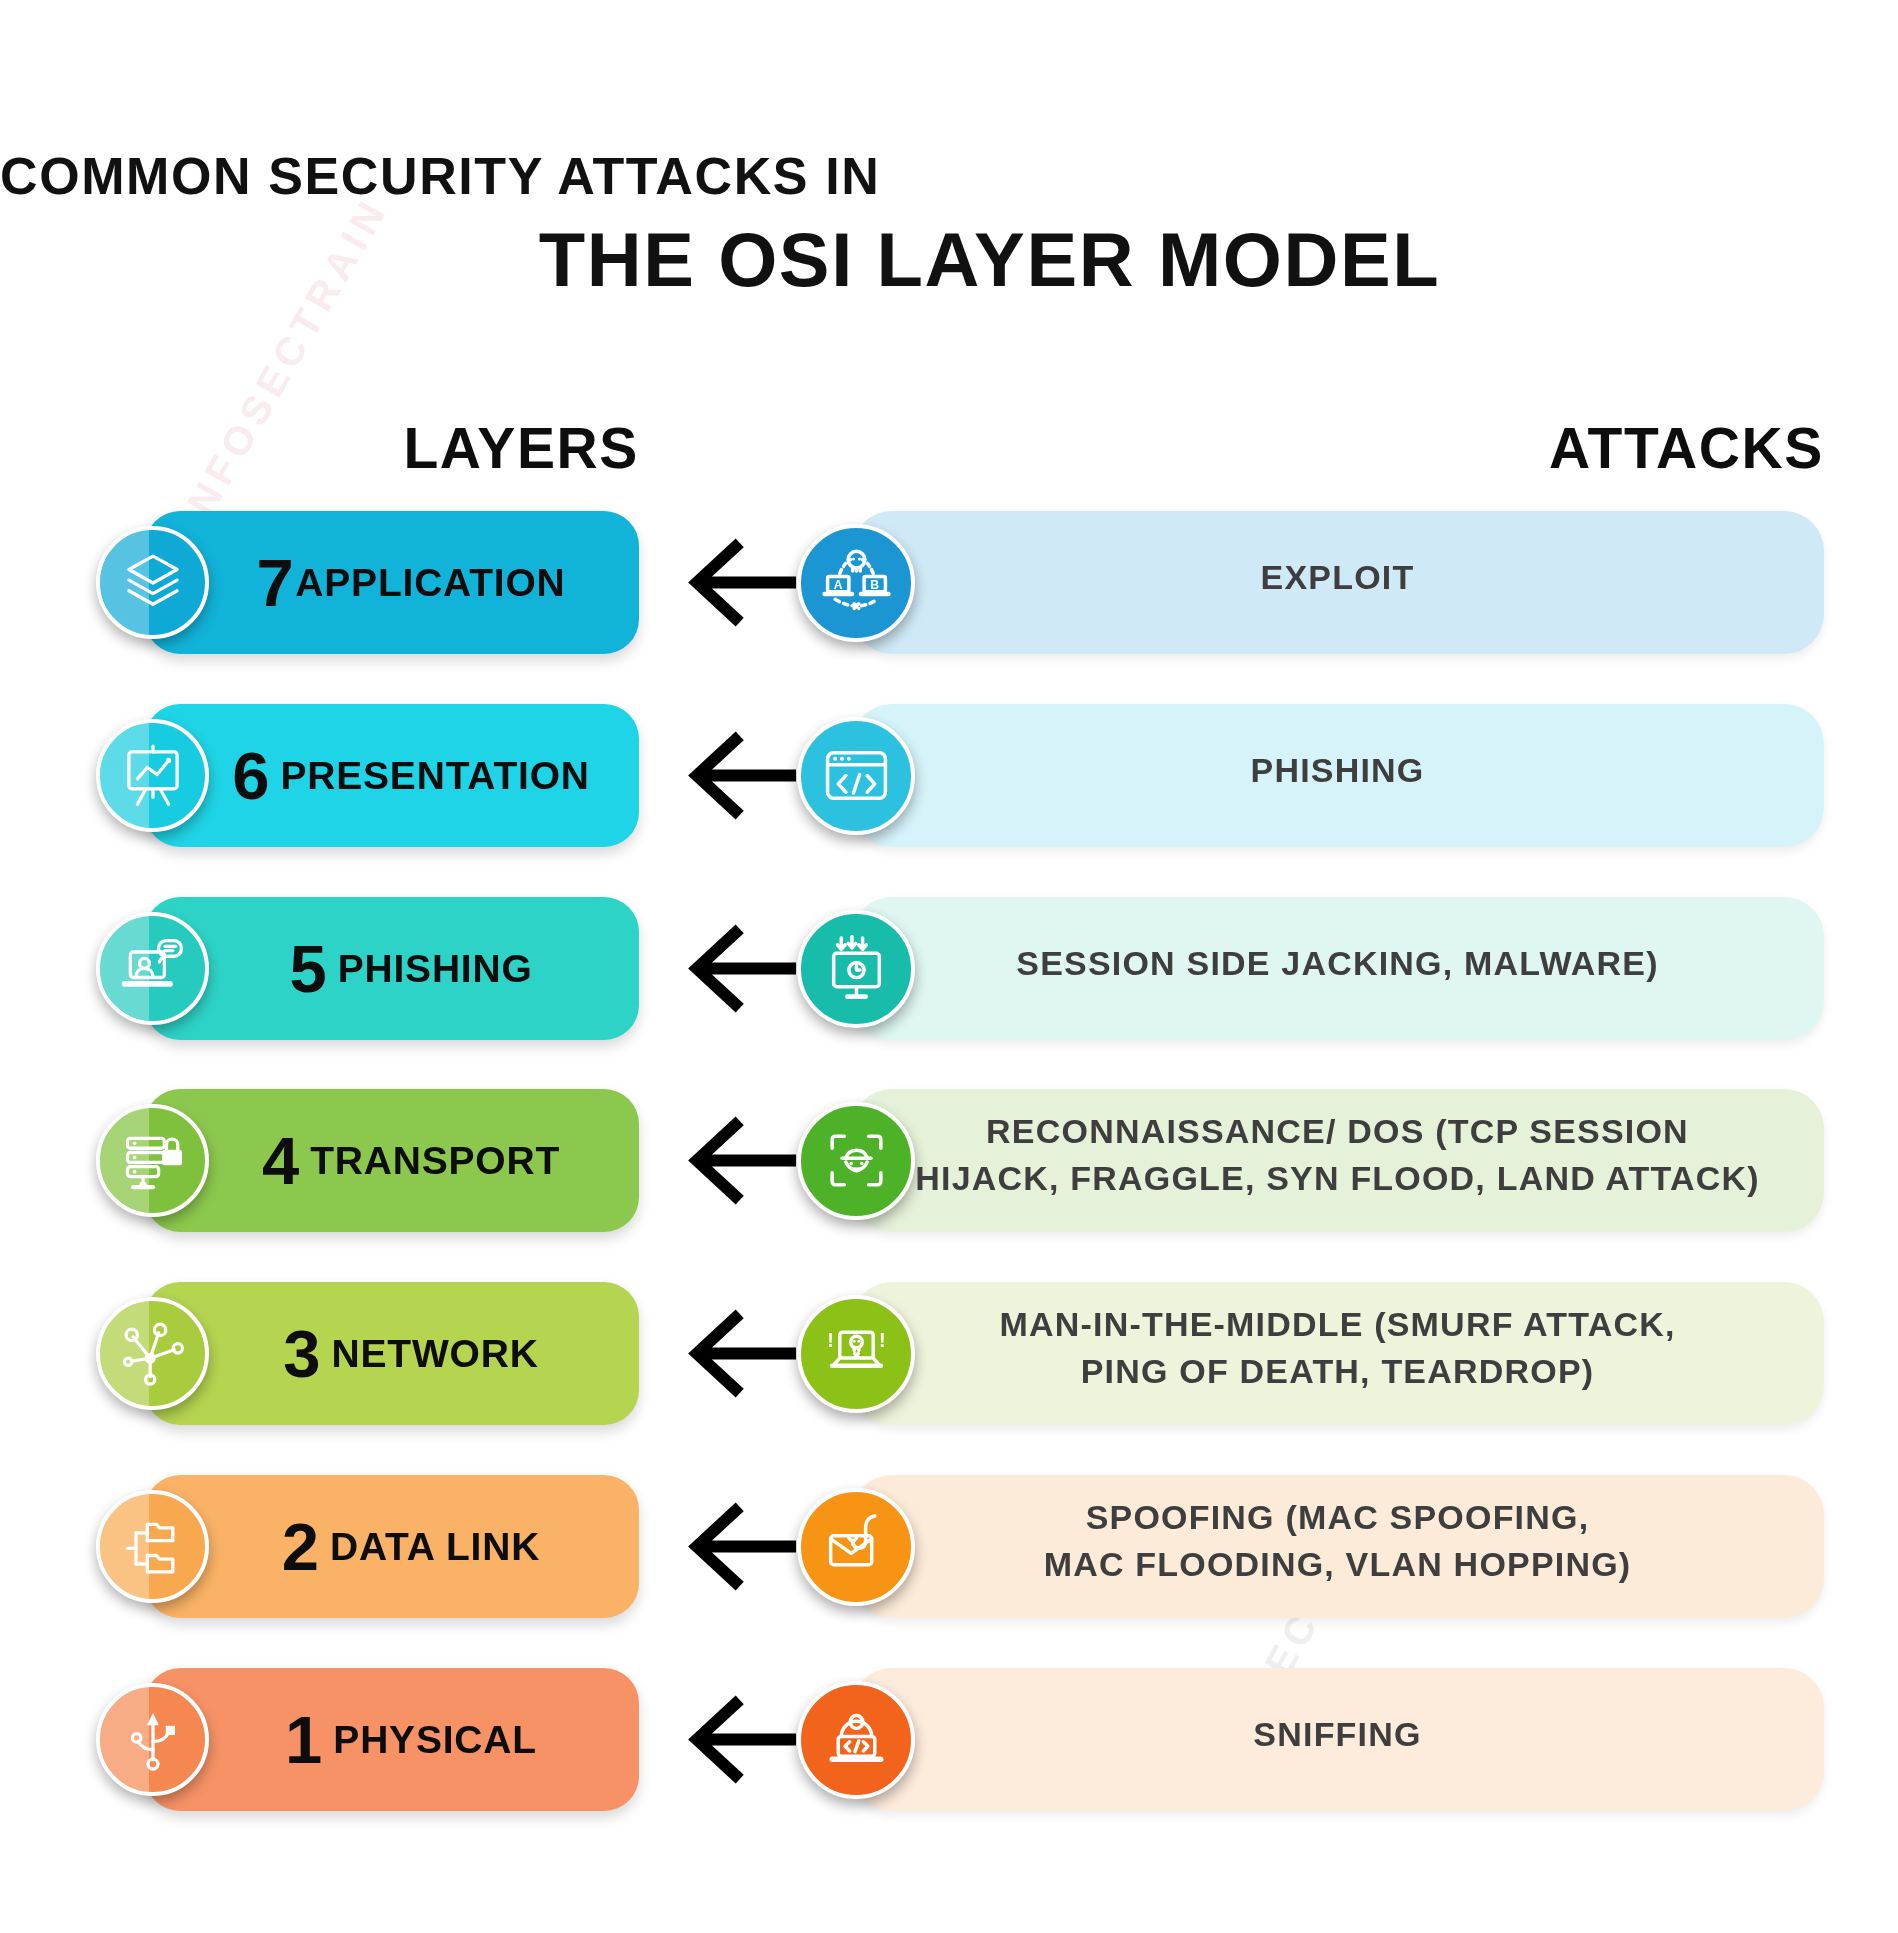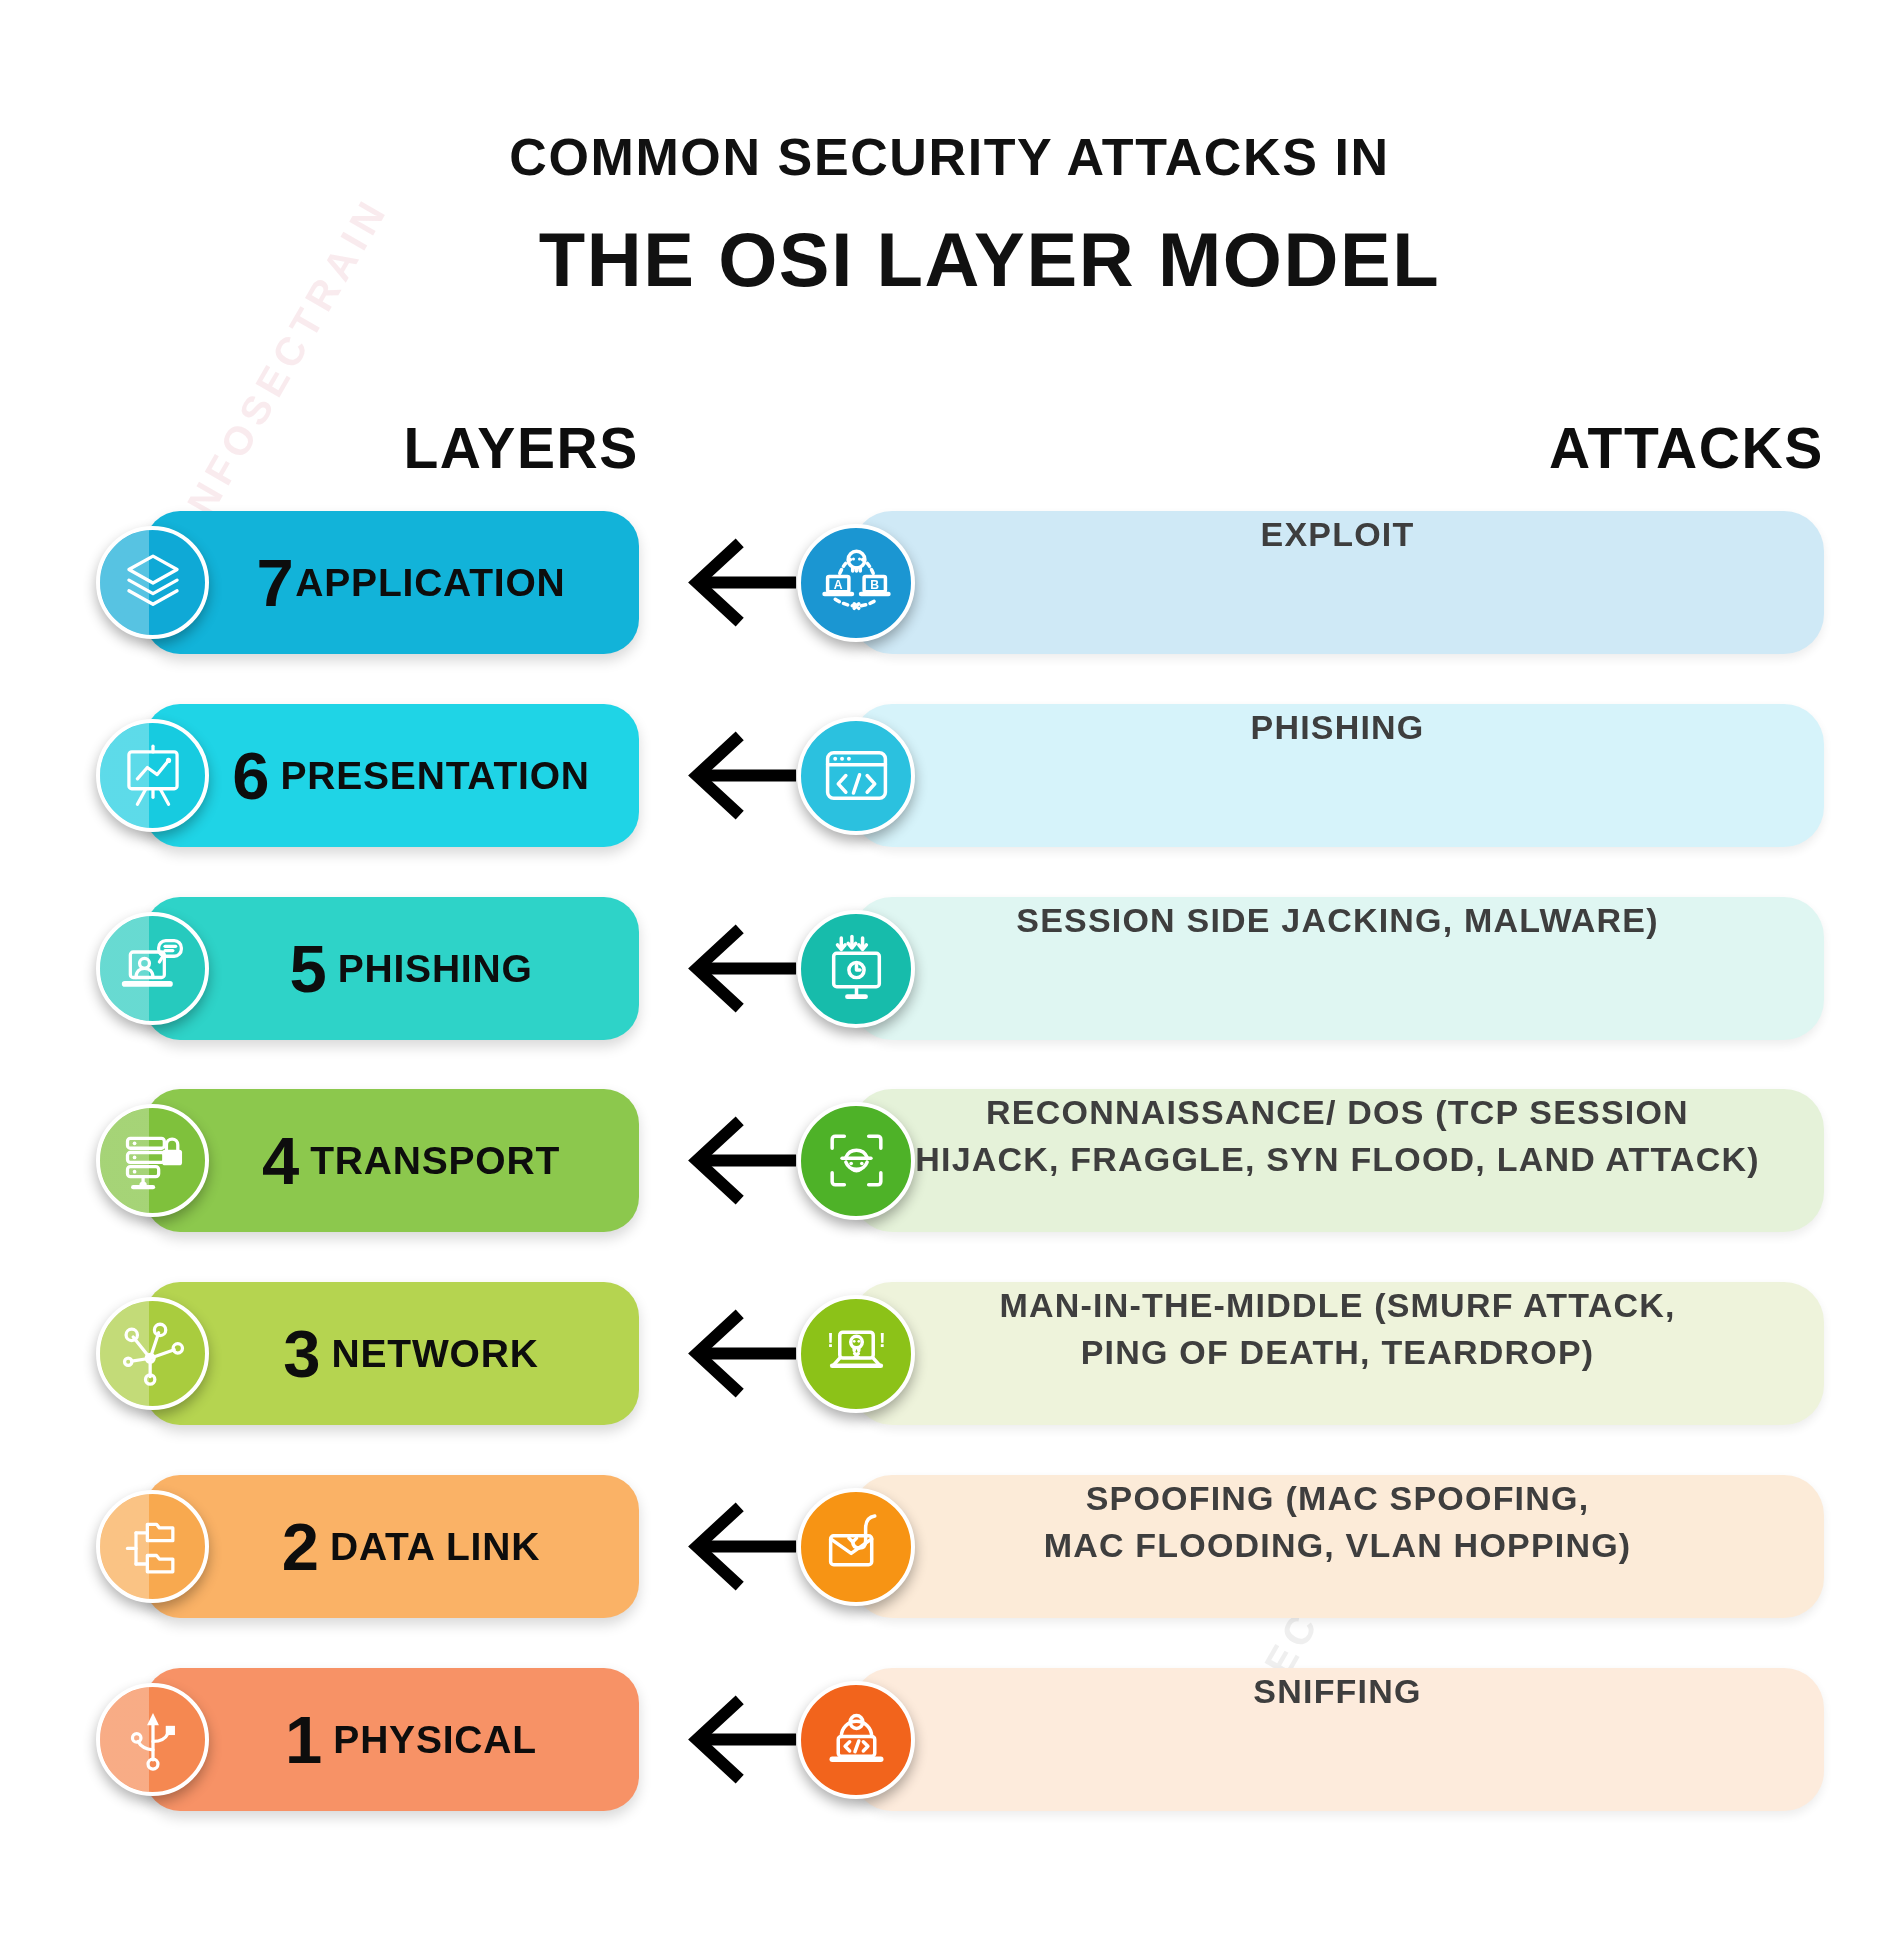--- a/index.html
+++ b/index.html
@@ -1,19 +1,19 @@
 <!DOCTYPE html>
 <html style="font-size:12.7px"><head>
 <meta charset="utf-8">
 <style>
   html,body{margin:0;padding:0;background:#fff;}
   .canvas{position:relative;width:1899px;height:1934px;background:#ffffff;overflow:hidden;
           font-family:"Liberation Sans", sans-serif;}
 
-  .title1{position:absolute;top:127px;left:0;width:100%;text-align:center;
+  .title1{position:absolute;top:146px;left:0;width:100%;
           font-size:52px;font-weight:800;letter-spacing:1.6px;color:#111;}
   .title2{position:absolute;top:216px;left:0;width:100%;text-align:center;
           font-size:76px;font-weight:800;letter-spacing:1.6px;color:#111;margin-left:40px;}
 
   .hdr{position:absolute;top:415px;font-size:57px;font-weight:800;color:#0d0d0d;
        letter-spacing:1.6px;text-align:right;}
   .hdr-layers{left:145px;width:494px;}
   .hdr-attacks{left:852px;width:972px;}
 
   .wm{position:absolute;font-size:40px;font-weight:700;letter-spacing:6.4px;
@@ -45,21 +45,21 @@
 
   .pill{position:absolute;left:852px;top:0;width:972px;height:143px;border-radius:40px;
        background:var(--pill);box-shadow:0 4.8px 9.5px rgba(0,0,0,0.07);}
   .acircle{position:absolute;left:797px;top:12.7px;width:110px;height:110px;border-radius:50%;
        background:var(--acircle);border:4px solid #fff;
        box-shadow:0 6.4px 12.7px rgba(0,0,0,0.32);
        display:flex;align-items:center;justify-content:center;}
   .acircle svg{width:73px;height:73px;}
 
   .attack-text{position:absolute;left:897px;top:0;width:881px;height:132px;
-       display:flex;flex-direction:column;align-items:center;justify-content:flex-start;
+       display:flex;flex-direction:column;align-items:center;justify-content:center;
        font-size:34px;font-weight:700;color:#3e3e3e;letter-spacing:1.2px;
        line-height:1.38;text-align:center;}
 
   .ic{stroke:#fff;fill:none;stroke-width:2.3;stroke-linecap:round;stroke-linejoin:round;}
   .icf{fill:#fff;stroke:none;}
   .ict{fill:#fff;font-family:"Liberation Sans",sans-serif;font-weight:700;}
 </style>
 </head>
 <body>
 

